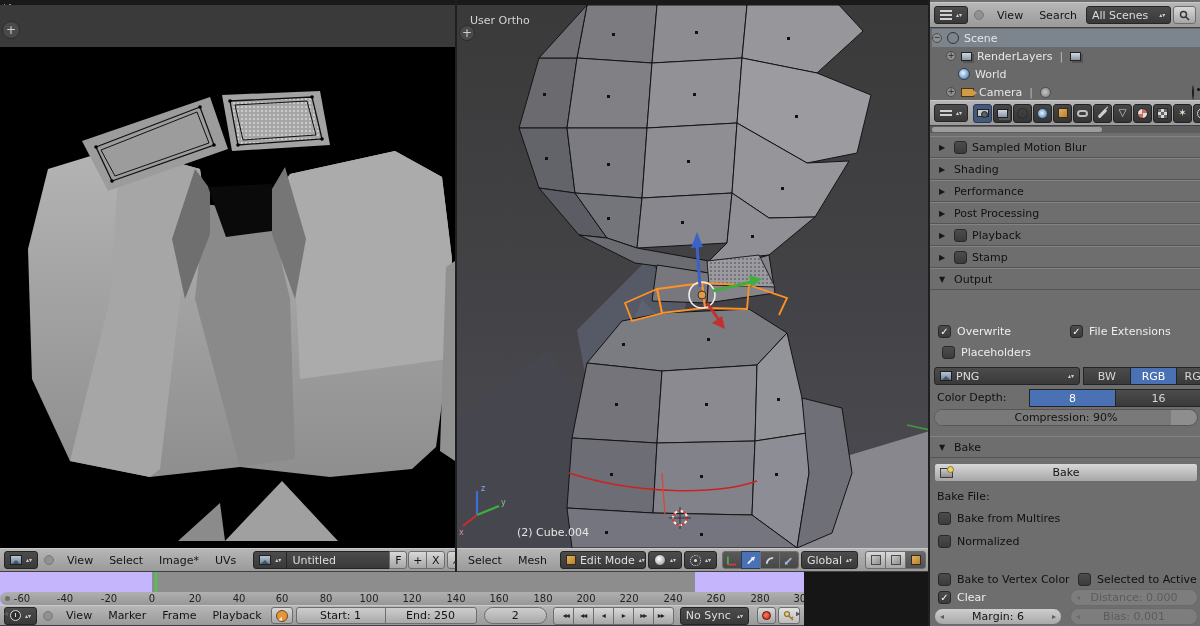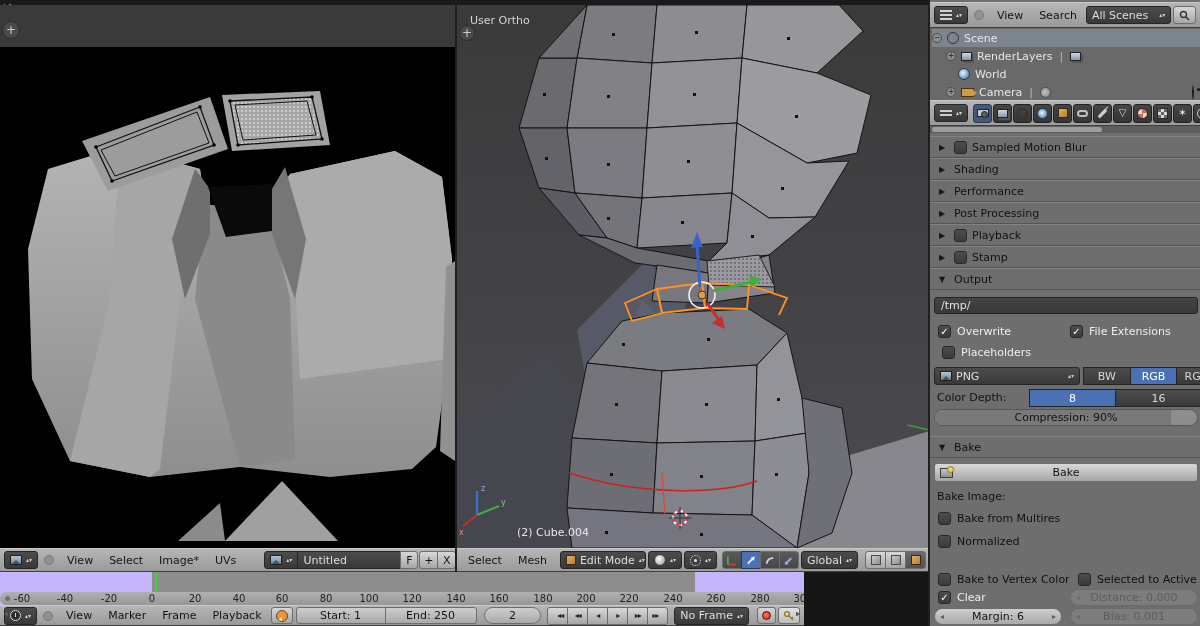--- a/index.html
+++ b/index.html
@@ -139,21 +139,21 @@
     <div class="hdr" style="top:548px">
       <span class="dd">
           <span class="i-img"></span>
           <span class="ud">▴▾</span>
         </span>
       <span class="ccirc"></span>
       <span class="menu">View</span>
       <span class="menu">Select</span>
       <span class="menu">Image*</span>
       <span class="menu">UVs</span>
-      <span class="grp" style="margin-left:20px">
+      <span class="grp" style="margin-left:9px">
         <span class="dd">
             <span class="i-img"></span>
             <span class="ud">▴▾</span>
           </span>
         <span class="dd" style="width:104px">
             <span>Untitled</span>
           </span>
         <span class="lb" style="width:18px">F</span>
       </span>
       <span class="grp">
@@ -472,23 +472,20 @@
     <div class="phdr" style="top:246px;height:22px">
         <span class="tri">▶</span>
         <span class="chk"></span>
         <span>Stamp</span>
       </div>
 
     <div class="phdr" style="top:268px;height:22px">
         <span class="tri">▼</span>
         <span>Output</span>
       </div>
-    <div class="field" style="left:4px;top:297px;width:264px">
-        <span>/tmp/</span>
-      </div>
     <div class="cc" style="left:8px;top:324px">
         <span class="chk">✓</span>
         <span class="wlabel">Overwrite</span>
       </div>
     <div class="cc" style="left:140px;top:324px">
         <span class="chk">✓</span>
         <span class="wlabel">File Extensions</span>
       </div>
     <div class="cc" style="left:12px;top:345px">
         <span class="chk"></span>
@@ -515,21 +512,21 @@
     </div>
 
     <div class="phdr" style="top:436px;height:22px">
         <span class="tri">▼</span>
         <span>Bake</span>
       </div>
     <div class="lb" style="position:absolute;left:4px;top:463px;width:264px;height:19px">
       <span class="i-folder" style="position:absolute;left:5px"></span>
       <span>Bake</span>
     </div>
-    <div style="position:absolute;left:7px;top:490px;color:#101010">Bake Image:</div>
+    <div style="position:absolute;left:7px;top:490px;color:#101010">Bake File:</div>
     <div class="cc" style="left:8px;top:511px">
         <span class="chk"></span>
         <span class="dlabel">Bake from Multires</span>
       </div>
     <div class="cc" style="left:8px;top:534px">
         <span class="chk"></span>
         <span class="dlabel">Normalized</span>
       </div>
     <div class="cc" style="left:8px;top:572px">
         <span class="chk"></span>
@@ -620,21 +617,21 @@
         </span>
       <span class="grp" style="margin-left:5px">
         <span class="lb pb"><span class="bar"></span>◂◂</span>
         <span class="lb pb">◂◂</span>
         <span class="lb pb">◂</span>
         <span class="lb pb">▸</span>
         <span class="lb pb">▸▸</span>
         <span class="lb pb">▸▸<span class="bar"></span></span>
       </span>
       <span class="dd" style="width:100px;margin-left:4px">
-          <span>No Frame</span>
+          <span>No Sync</span>
           <span class="ud" style="margin-left:auto">▴▾</span>
         </span>
       <span class="lb" style="width:21px;height:17px;margin-left:6px">
           <span class="i-rec"></span>
         </span>
       <span class="lb" style="width:22px;height:17px;background:linear-gradient(#e2e2e2,#bdbdbd)">
         <svg width="12" height="12" viewBox="0 0 12 12">
             <circle cx="4" cy="4" r="2.4" stroke="#9a7a1a" stroke-width="1.4" fill="none"></circle>
             <path d="M6 6 L10 10 M8.5 8.5 L10 7" stroke="#9a7a1a" stroke-width="1.4" fill="none"></path>
           </svg>

